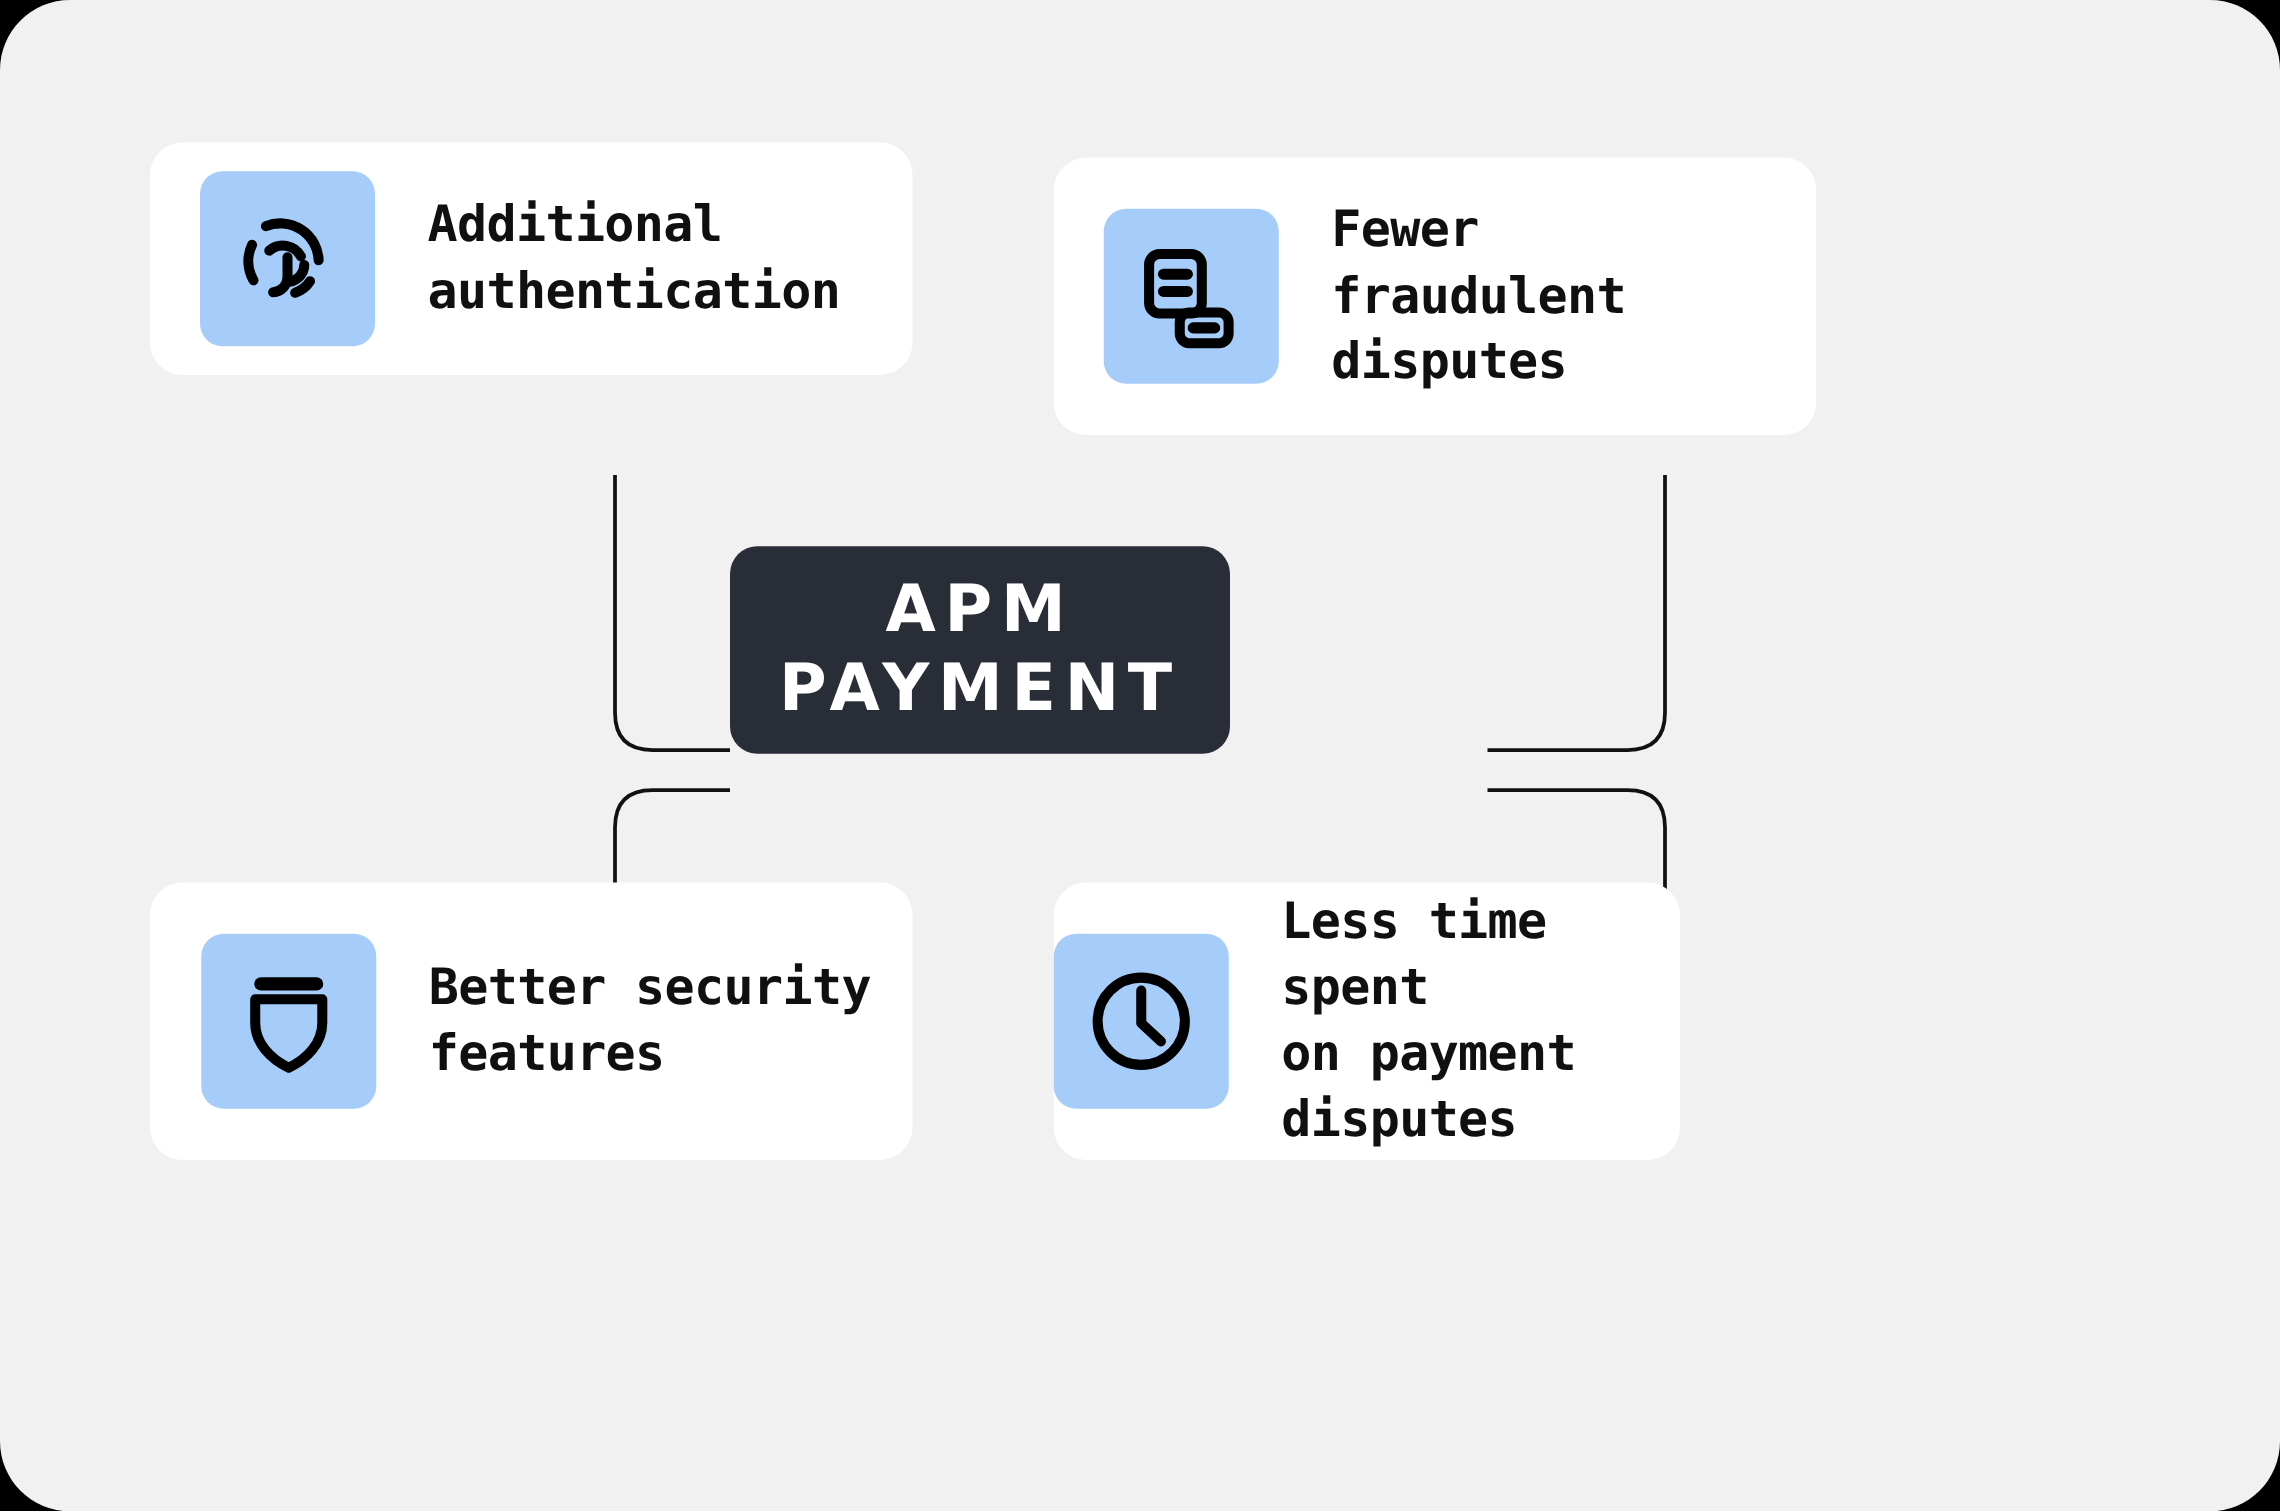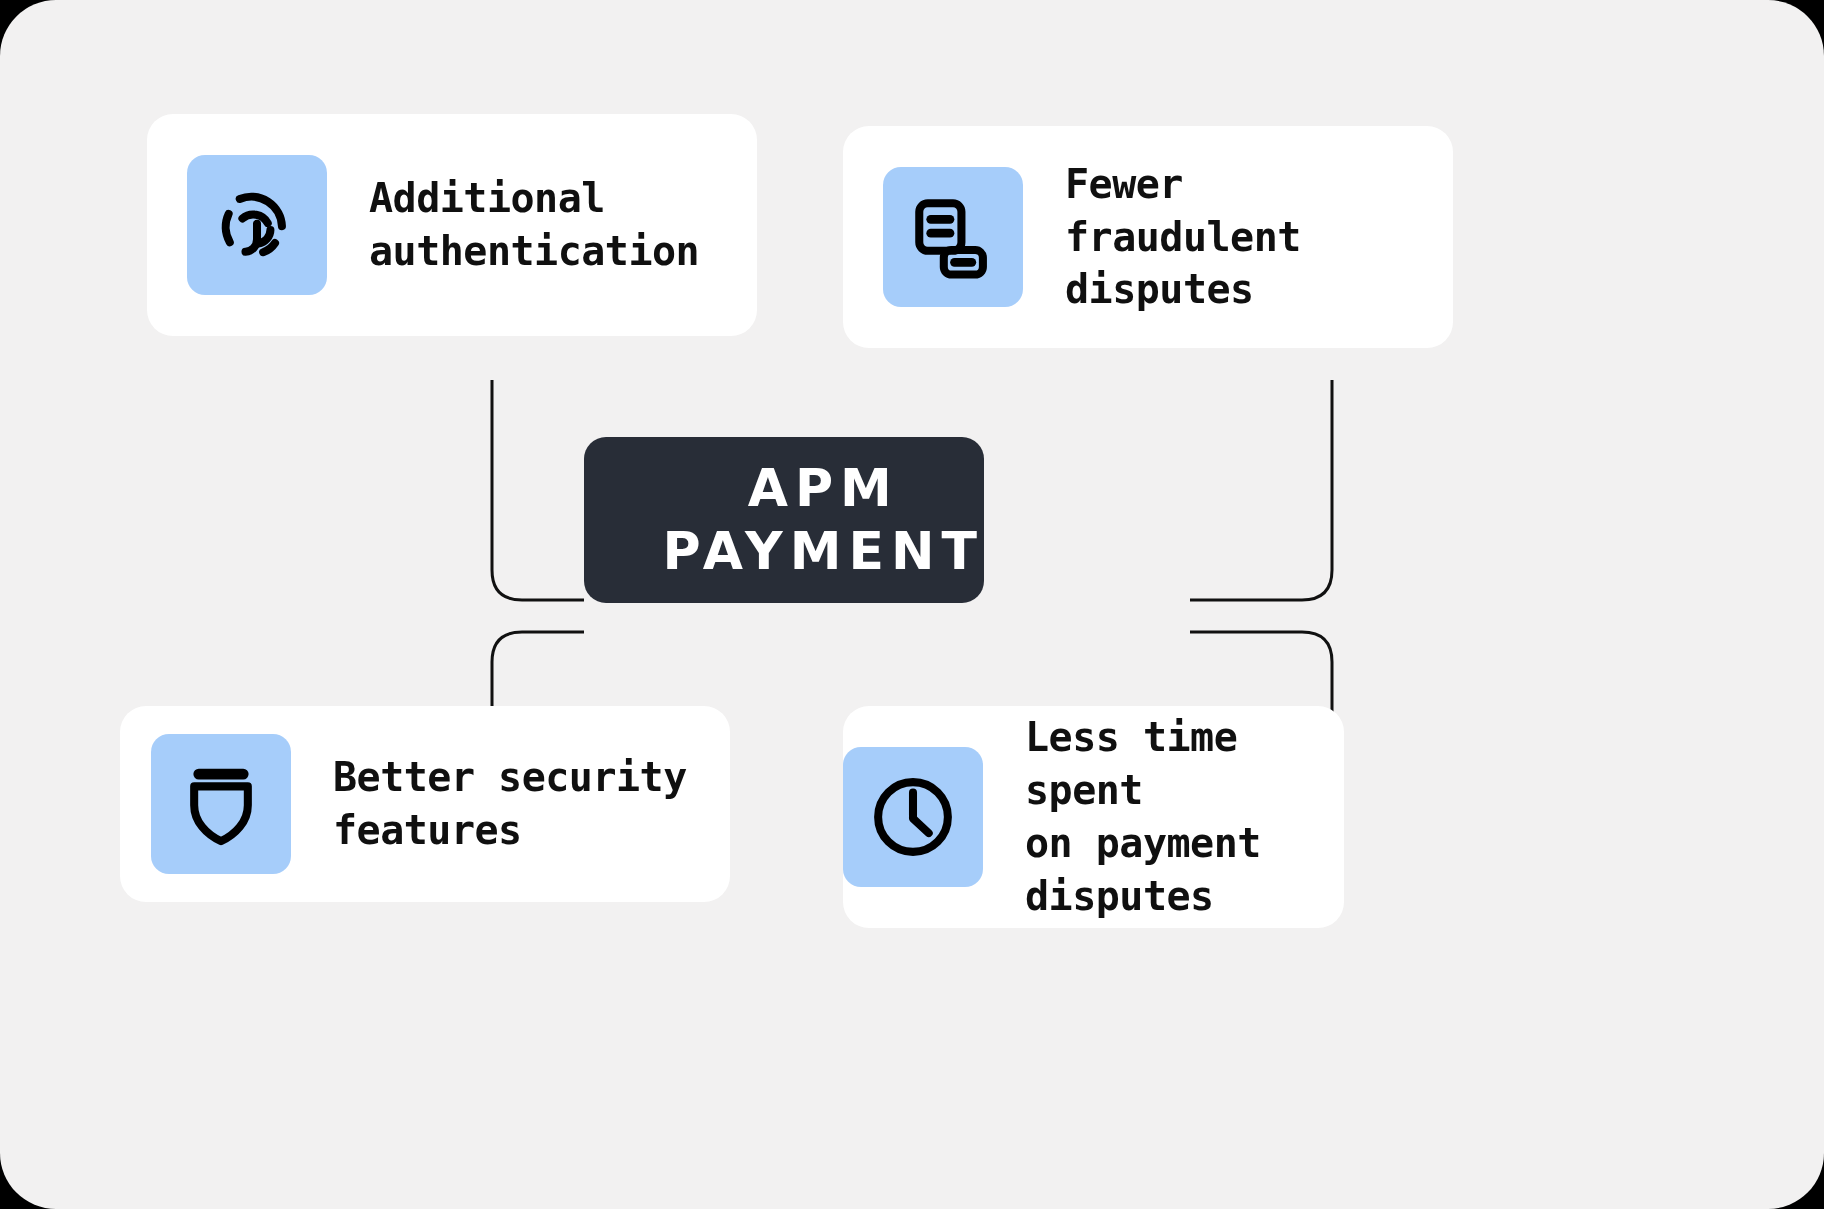--- a/index.html
+++ b/index.html
@@ -24,23 +24,23 @@
 
   
   .card {
     position: absolute;
     background: #ffffff;
     border-radius: 26px;
     display: flex;
     align-items: center;
     box-sizing: border-box;
   }
-  .card-tl { left: 120px;  top: 114px; width: 610px; height: 222px; padding-left: 40px; margin-left: 27px; }
+  .card-tl { left: 120px;  top: 114px; width: 610px; height: 186px; padding-left: 40px; }
   .card-tr { left: 843px;  top: 126px; width: 610px; height: 222px; padding-left: 40px; }
-  .card-bl { left: 120px;  top: 706px; width: 610px; height: 196px; padding-left: 31px; }
+  .card-bl { left: 120px;  top: 706px; width: 610px; height: 222px; padding-left: 41px; }
   .card-br { left: 843px;  top: 706px; width: 501px; height: 222px; }
 
   .icon-tile {
     width: 140px;
     height: 140px;
     min-width: 140px;
     background: #a6cdfa;
     border-radius: 18px;
     display: flex;
     align-items: center;
@@ -63,21 +63,21 @@
   .center-node {
     position: absolute;
     left: 584px;
     top: 437px;
     width: 400px;
     height: 166px;
     background: #282d37;
     border-radius: 22px;
     display: flex;
     align-items: center;
-    justify-content: flex-end;
+    justify-content: center;
   }
   .center-label {
     font-family: "DejaVu Sans", "Liberation Sans", sans-serif;
     font-weight: bold;
     font-size: 52px;
     line-height: 1.22;
     letter-spacing: 7px;
     color: #ffffff;
     text-align: center;
     white-space: pre-line;

